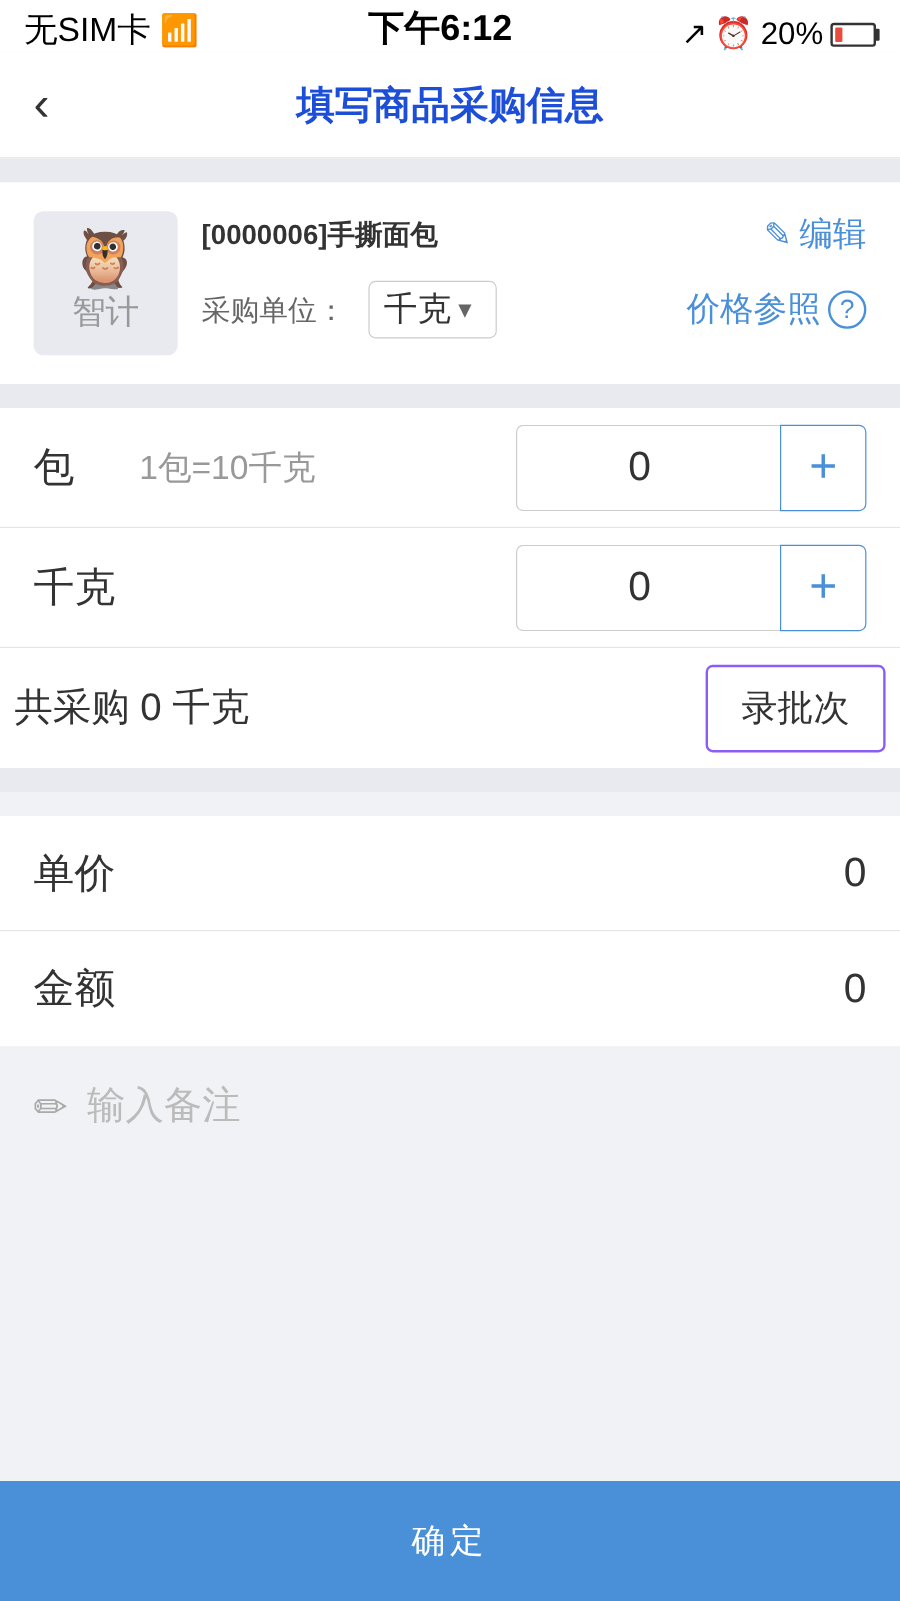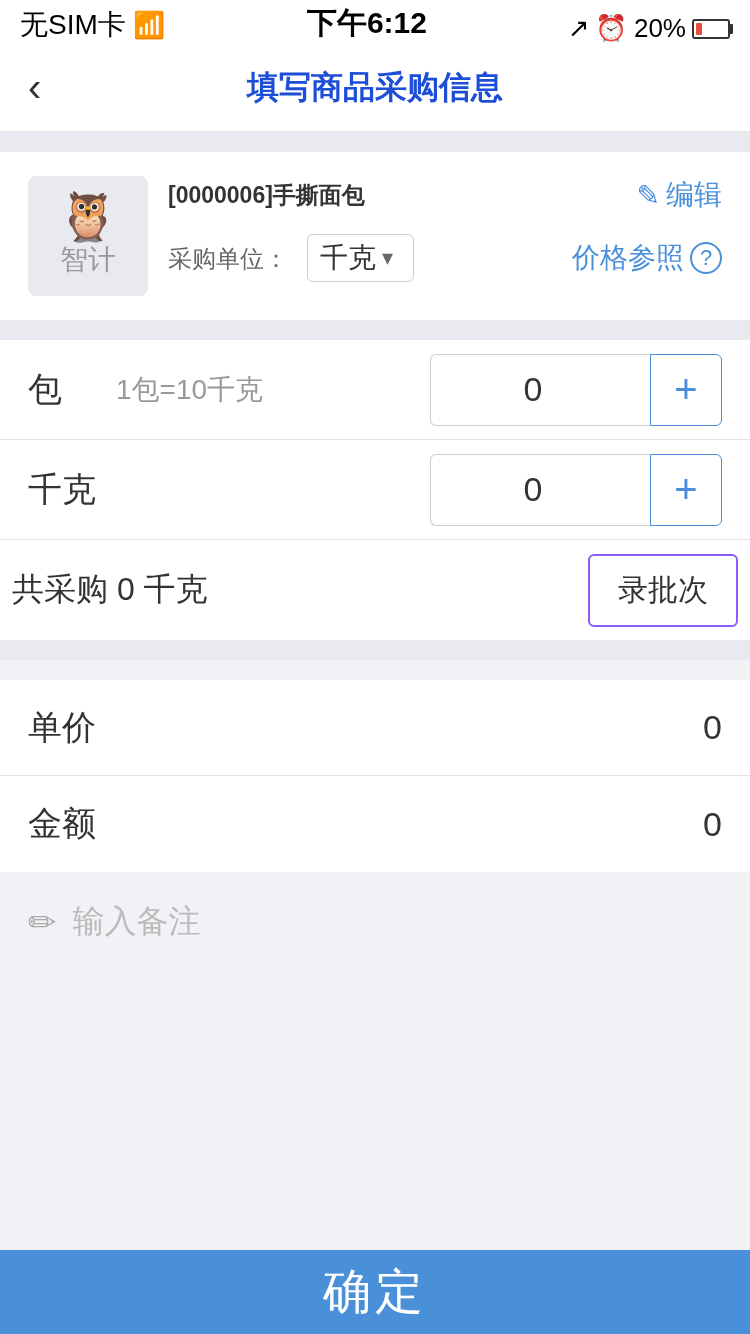--- a/index.html
+++ b/index.html
@@ -291,24 +291,24 @@
       flex: 1;
       min-height: 300px;
     }
 
     
     .confirm-btn {
       position: fixed;
       bottom: 0;
       left: 0;
       width: 750px;
-      height: 84px;
+      height: 100px;
       background: #4a90d9;
       color: #fff;
-      font-size: 48px;
+      font-size: 28px;
       font-weight: 500;
       display: flex;
       align-items: center;
       justify-content: center;
       cursor: pointer;
       letter-spacing: 4px;
       margin-top: 21px;
     }
 
     .wifi-icon { font-size: 26px; }

